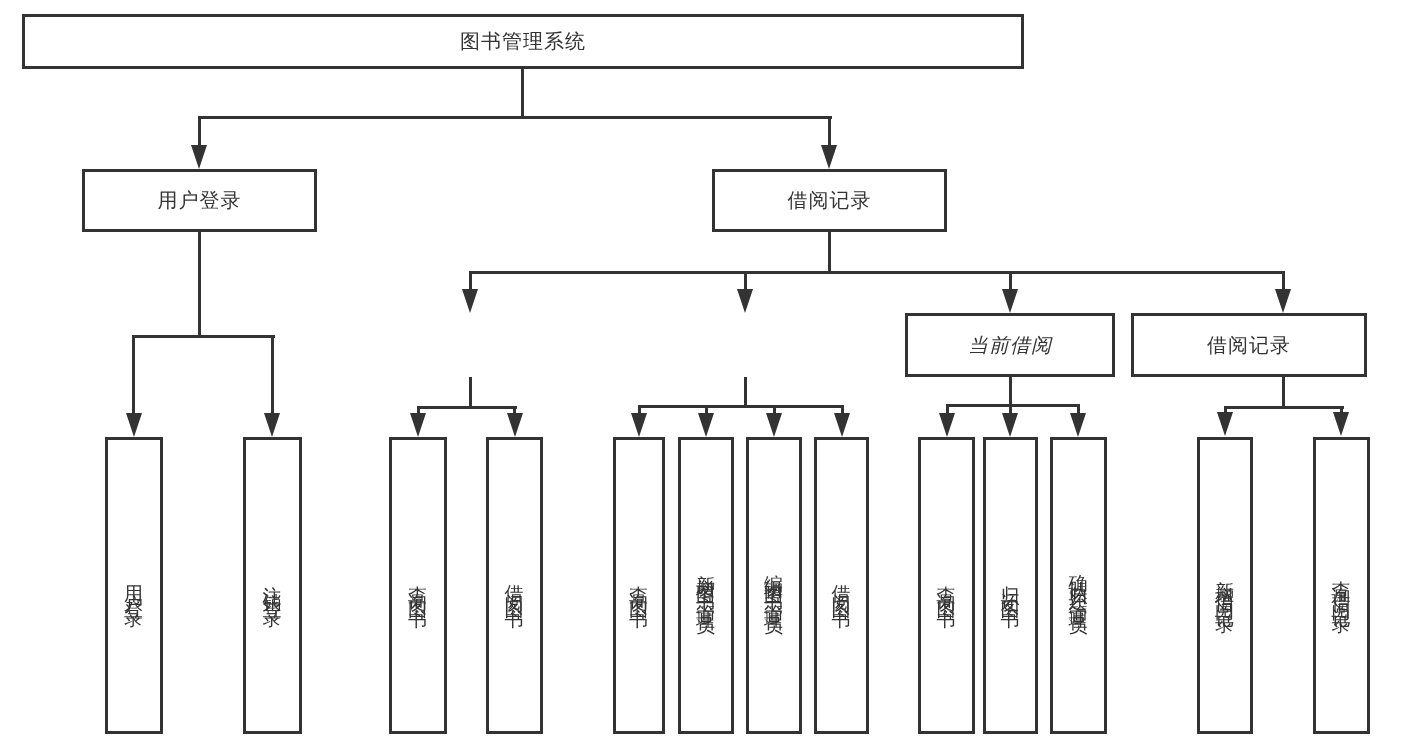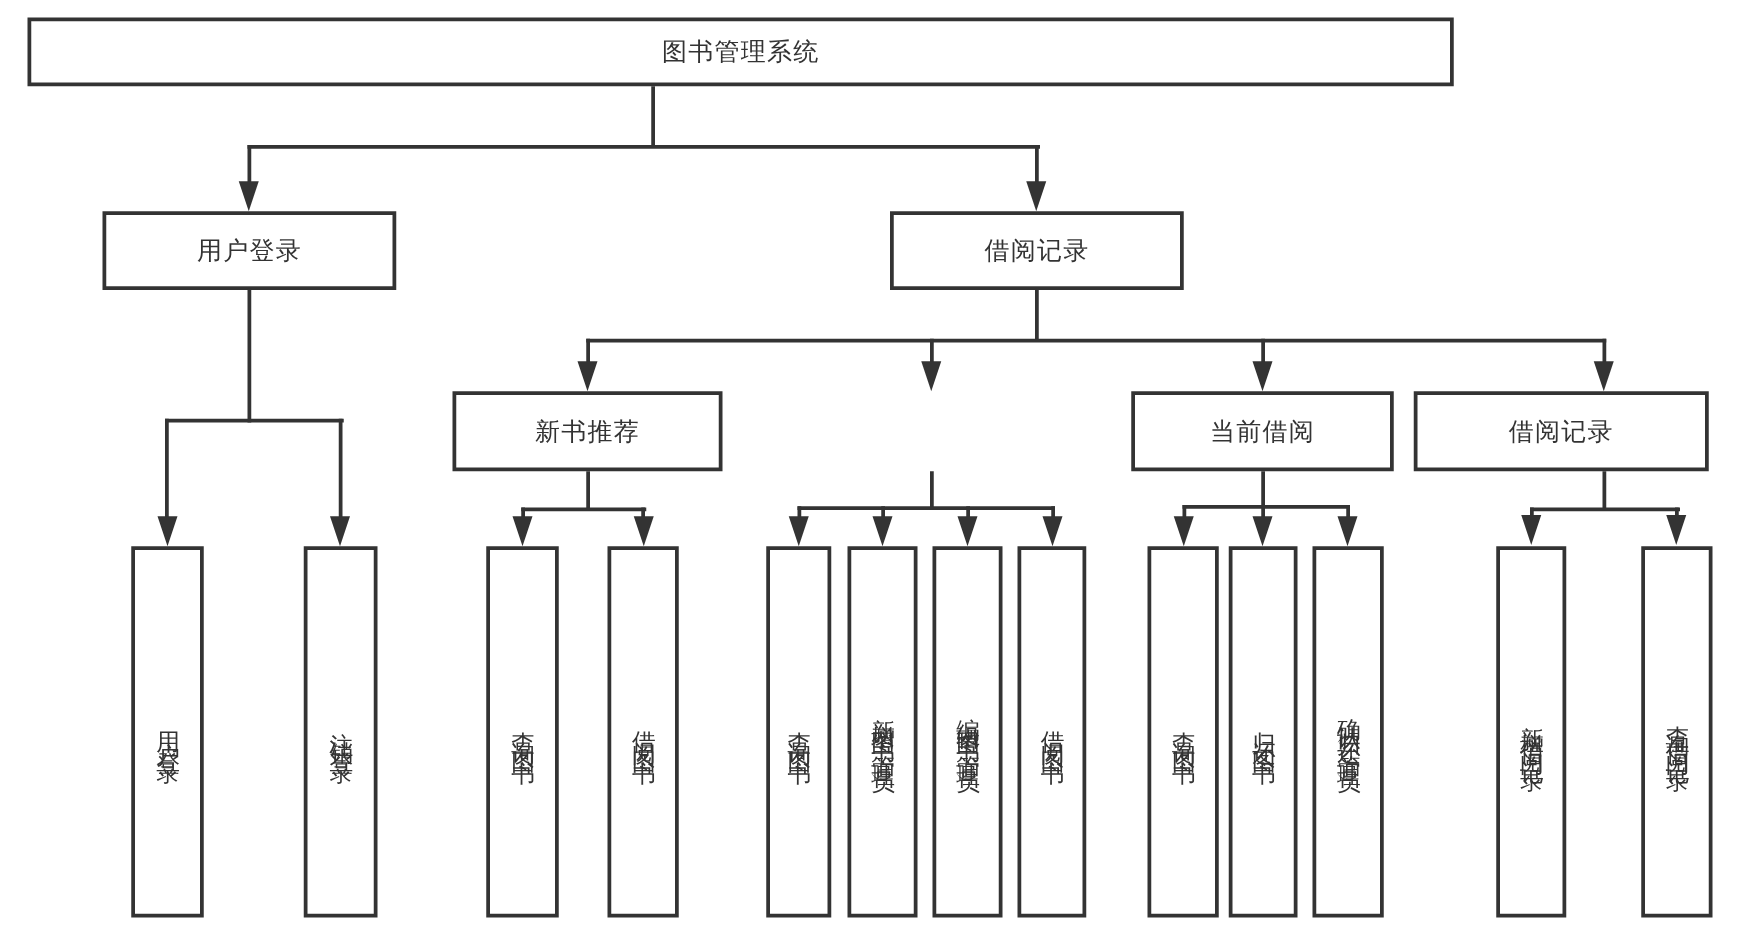--- a/index.html
+++ b/index.html
@@ -25,21 +25,21 @@
   .watermark{
     position:absolute;right:10px;bottom:5px;z-index:10;
     font-size:18px;color:#c9c9c9;letter-spacing:1px;
   }
 </style>
 </head>
 <body>
 
 <div id="canvas">
 
-  <div class="box" style="left:22px;top:14px;width:1141px;height:55px;font-family:Liberation Mono, monospace;">图书管理系统</div>
+  <div class="box" style="left:22px;top:14px;width:1002px;height:55px;font-family:Liberation Mono, monospace;">图书管理系统</div>
 
   <div class="line" style="left:521px;top:69px;width:3px;height:49px;"></div>
   <div class="line" style="left:198px;top:116px;width:634px;height:3px;"></div>
   <div class="line" style="left:198px;top:116px;width:3px;height:31px;"></div>
   <div class="ah" style="left:191px;top:145px;"></div>
   <div class="line" style="left:828px;top:116px;width:3px;height:31px;"></div>
   <div class="ah" style="left:821px;top:145px;"></div>
 
   <div class="box" style="left:82px;top:169px;width:235px;height:63px;">用户登录</div>
   <div class="box" style="left:712px;top:169px;width:235px;height:63px;">借阅记录</div>
@@ -55,22 +55,21 @@
   <div class="line" style="left:469px;top:271px;width:816px;height:3px;"></div>
   <div class="line" style="left:469px;top:271px;width:3px;height:20px;"></div>
   <div class="ah" style="left:462px;top:289px;"></div>
   <div class="line" style="left:744px;top:271px;width:3px;height:20px;"></div>
   <div class="ah" style="left:737px;top:289px;"></div>
   <div class="line" style="left:1009px;top:271px;width:3px;height:20px;"></div>
   <div class="ah" style="left:1002px;top:289px;"></div>
   <div class="line" style="left:1282px;top:271px;width:3px;height:20px;"></div>
   <div class="ah" style="left:1275px;top:289px;"></div>
 
-  <div class="box" style="left:362px;top:313px;width:216px;height:64px;">新书推荐</div>
-  <div class="box" style="left:905px;top:313px;width:210px;height:64px;">当前借阅</div>
+  <div class="box" style="left:905px;top:313px;width:210px;height:64px;font-style:italic;">当前借阅</div>
   <div class="box" style="left:1131px;top:313px;width:236px;height:64px;">借阅记录</div>
 
   <div class="line" style="left:469px;top:377px;width:3px;height:31px;"></div>
   <div class="line" style="left:417px;top:406px;width:100px;height:3px;"></div>
   <div class="line" style="left:417px;top:406px;width:3px;height:9px;"></div>
   <div class="ah" style="left:410px;top:413px;"></div>
   <div class="line" style="left:513px;top:406px;width:3px;height:9px;"></div>
   <div class="ah" style="left:507px;top:413px;"></div>
 
   <div class="line" style="left:744px;top:377px;width:3px;height:30px;"></div>

